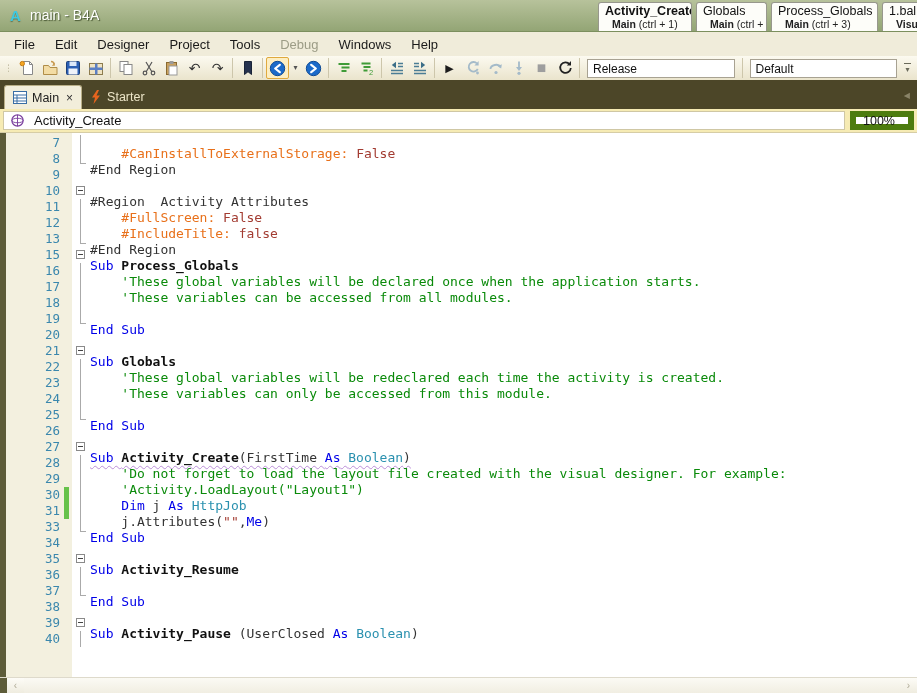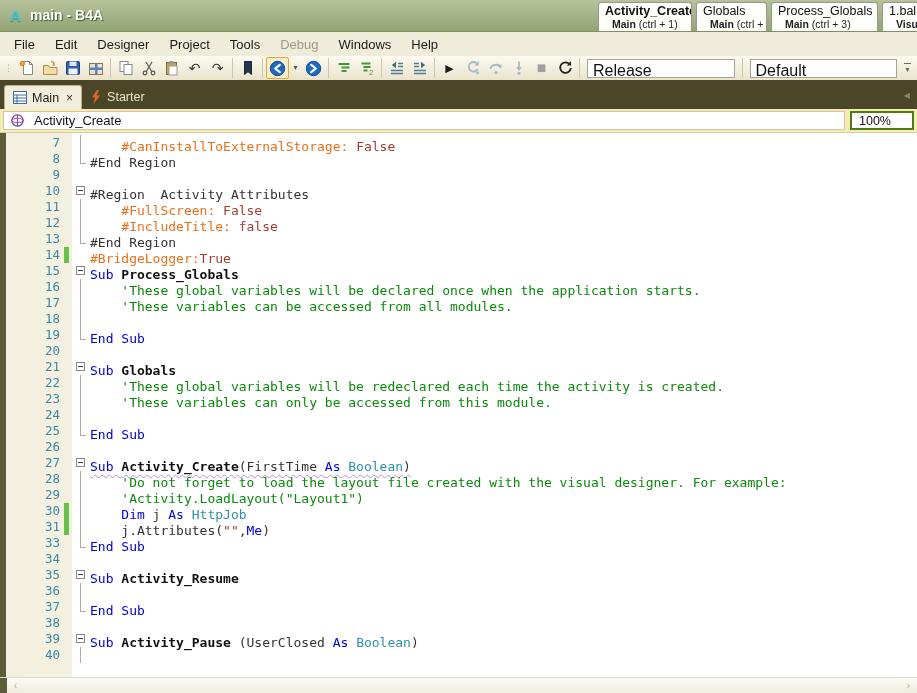--- a/index.html
+++ b/index.html
@@ -5,21 +5,21 @@
   * { margin:0; padding:0; box-sizing:border-box; }
   body { background:#888; font-family:"Liberation Sans", sans-serif; }
   .app { position:relative; width:917px; height:693px; overflow:hidden; background:#fff;
          font-family:"Liberation Sans", sans-serif; }
 
   
   .titlebar { position:relative; height:32px; background:linear-gradient(#b7c29b,#93a575);
               border-bottom:1px solid #7c8f5e; }
   .logo { position:absolute; left:10px; top:7px; font-weight:bold; font-size:15px; color:#3fc8e0;
           text-shadow:0 1px 1px rgba(40,60,30,.5); }
-  .wtitle { position:absolute; left:30px; top:7px; font-weight:bold; font-size:14px; color:#fff;
+  .wtitle { position:absolute; left:30px; top:7px; font-weight:normal; font-size:14px; color:#fff;
             text-shadow:1px 1px 1px rgba(60,75,40,.9); }
   .qcards { position:absolute; left:598px; top:2px; display:flex; gap:4px; }
   .qcard { height:29px; background:#fdfdf9; border:1px solid #97978d; border-bottom:none;
            border-radius:3px 3px 0 0; padding:1px 6px 0 6px; overflow:hidden; cursor:pointer; }
   .qcard .l1 { font-size:12.5px; color:#111; line-height:14px; white-space:nowrap; }
   .qcard.active .l1 { font-weight:bold; }
   .qcard .l2 { font-size:10.5px; color:#222; line-height:12px; white-space:nowrap;padding-left:7px; }
   .qcard .l2 b { font-weight:bold; }
 
   
@@ -29,57 +29,57 @@
 
   
   .toolbar { display:flex; align-items:center; height:26px; background:linear-gradient(#fcfaf0,#eae4cc);
              border-bottom:2px solid #4c4628; padding-left:2px; }
   .grip { color:#b4ad92; font-size:9px; margin:0 2px; }
   .tbsep { width:1px; height:20px; background:#cdc6ab; margin:0 3px; }
   .tbtn { width:23px; height:22px; display:flex; align-items:center; justify-content:center; cursor:pointer; }
   .tbtn.hl { background:#fdeec2; border:1px solid #dfa93e; border-radius:2px; }
   .tbtn.narrow { width:13px; }
   .tb-glyph { font-family:"DejaVu Sans", sans-serif; line-height:1; }
-  .combo { width:148px; height:19px; background:#fff; border:1px solid #a8a292; font-size:16px;
+  .combo { width:148px; height:19px; background:#fff; border:1px solid #a8a292; font-size:12px;
            color:#111; padding:2px 0 0 5px; margin:0 4px; cursor:pointer; }
   .overflow-btn { margin-left:auto; margin-right:3px; color:#6a6a5a; font-size:8px; line-height:1;
                   text-align:center; cursor:pointer; padding:2px 3px; }
   .overflow-btn .bar { display:block; width:7px; height:1px; background:#6a6a5a; margin:0 auto 2px auto; }
 
   
   .tabstrip { position:relative; display:flex; align-items:flex-end; height:27px; background:#4c4628; padding-left:4px; }
   .dtab { height:24px; display:flex; align-items:center; gap:5px; padding:0 8px; cursor:pointer; }
   .dtab.active { background:#f2eedb; border:1px solid #b9af87; border-bottom:none; border-radius:3px 3px 0 0; }
   .dtab .dlabel { font-size:12.5px; color:#ece5c8; }
   .dtab.active .dlabel { color:#1c1c1c; }
   .dtab .close { font-size:12px; color:#333; line-height:1; margin-left:2px; cursor:pointer; }
   .tab-scroll { position:absolute; right:7px; top:9px; font-size:8px; color:#8a8468; }
 
   
   .navbar { display:flex; gap:5px; height:24px; background:#f6ebb4; padding:2px 3px; border-bottom:1px solid #d6cda6; }
   .member-combo { flex:1; background:#fff; border:1px solid #cfc7a4; display:flex; align-items:center;
                   gap:9px; padding-left:6px; cursor:pointer; }
   .member-combo .mtext { font-size:13px; color:#111; }
-  .zoom-box { width:64px; background:#fff; border:2px solid #4d7c0f; display:flex; align-items:center;
+  .zoom-box { width:64px; background:#fff; border:6px solid #4d7c0f; display:flex; align-items:center;
               padding-left:7px; font-size:12.5px; color:#111; cursor:pointer; }
 
   
   .editor { position:relative; height:544px; overflow:hidden; padding-top:2px;
             background:linear-gradient(90deg,#5d5c39 0 6px,#f3f0df 6px 72px,#ffffff 72px);
             font-family:"DejaVu Sans Mono", monospace; font-size:13px; }
   .cl { position:relative; height:16px; line-height:16px; white-space:pre; }
   .cl .ln { position:absolute; left:0; top:0; width:60px; text-align:right; color:#3a87ad; font-size:12.5px; }
   .cl .chbar { position:absolute; left:64px; top:0; width:5px; height:16px; background:#66c24a; }
   .cl .fold { position:absolute; left:76px; top:3px; width:9px; height:9px; border:1px solid #8a8a8a; background:#fff; }
   .cl .fold::after { content:""; position:absolute; left:1px; right:1px; top:3px; height:1px; background:#444; }
   .cl .guide { position:absolute; left:80px; top:0; width:8px; height:16px; }
   .cl .guide.mid::before { content:""; position:absolute; left:0; top:0; width:1px; height:16px; background:#aaa; }
   .cl .guide.end::before { content:""; position:absolute; left:0; top:0; width:1px; height:12px; background:#aaa; }
   .cl .guide.end::after  { content:""; position:absolute; left:0; top:12px; width:6px; height:1px; background:#aaa; }
-  .cl .code { position:absolute; left:90px; top:4px; }
+  .cl .code { position:absolute; left:90px; top:11px; }
   .cl.current::after { content:""; position:absolute; left:72px; right:5px; top:0; height:15px;
                        border:1px solid #b4b4b4; pointer-events:none; }
   .t { color:#333; } .k { color:#0000e8; } .y { color:#2b91af; } .c { color:#0a8a0a; }
   .d { color:#e8701a; } .v { color:#a33c32; }
   .b { color:#111; font-weight:bold; }
   .sq { text-decoration-line:underline; text-decoration-style:wavy; text-decoration-color:#bb8fd8;
         text-decoration-thickness:1px; text-underline-offset:3px; }
   .caret { display:inline-block; width:0; border-left:1px solid #000; height:13px; vertical-align:-2px; }
 
   
@@ -370,21 +370,20 @@
 
   <div class="editor">
       <div id="lines">
         <div class="cl"><span class="ln">7</span><span class="guide mid"></span><span class="code"><span class="t">    </span><span class="d">#CanInstallToExternalStorage:</span><span class="t"> </span><span class="v">False</span></span></div>
         <div class="cl"><span class="ln">8</span><span class="guide end"></span><span class="code"><span class="t">#End Region</span></span></div>
         <div class="cl"><span class="ln">9</span><span class="code"></span></div>
         <div class="cl"><span class="ln">10</span><span class="fold"></span><span class="code"><span class="t">#Region  Activity Attributes</span></span></div>
         <div class="cl"><span class="ln">11</span><span class="guide mid"></span><span class="code"><span class="t">    </span><span class="d">#FullScreen:</span><span class="t"> </span><span class="v">False</span></span></div>
         <div class="cl"><span class="ln">12</span><span class="guide mid"></span><span class="code"><span class="t">    </span><span class="d">#IncludeTitle:</span><span class="t"> </span><span class="v">false</span></span></div>
         <div class="cl"><span class="ln">13</span><span class="guide end"></span><span class="code"><span class="t">#End Region</span></span></div>
-        <div class="cl"><span class="ln">14</span><span class="chbar"></span><span class="code"><span class="d">#BridgeLogger:</span><span class="v">True</span></span></div>
         <div class="cl"><span class="ln">15</span><span class="fold"></span><span class="code"><span class="k">Sub </span><span class="b">Process_Globals</span></span></div>
         <div class="cl"><span class="ln">16</span><span class="guide mid"></span><span class="code"><span class="t">    </span><span class="c">'These global variables will be declared once when the application starts.</span></span></div>
         <div class="cl"><span class="ln">17</span><span class="guide mid"></span><span class="code"><span class="t">    </span><span class="c">'These variables can be accessed from all modules.</span></span></div>
         <div class="cl"><span class="ln">18</span><span class="guide mid"></span><span class="code"></span></div>
         <div class="cl"><span class="ln">19</span><span class="guide end"></span><span class="code"><span class="k">End Sub</span></span></div>
         <div class="cl"><span class="ln">20</span><span class="code"></span></div>
         <div class="cl"><span class="ln">21</span><span class="fold"></span><span class="code"><span class="k">Sub </span><span class="b">Globals</span></span></div>
         <div class="cl"><span class="ln">22</span><span class="guide mid"></span><span class="code"><span class="t">    </span><span class="c">'These global variables will be redeclared each time the activity is created.</span></span></div>
         <div class="cl"><span class="ln">23</span><span class="guide mid"></span><span class="code"><span class="t">    </span><span class="c">'These variables can only be accessed from this module.</span></span></div>
         <div class="cl"><span class="ln">24</span><span class="guide mid"></span><span class="code"></span></div>

